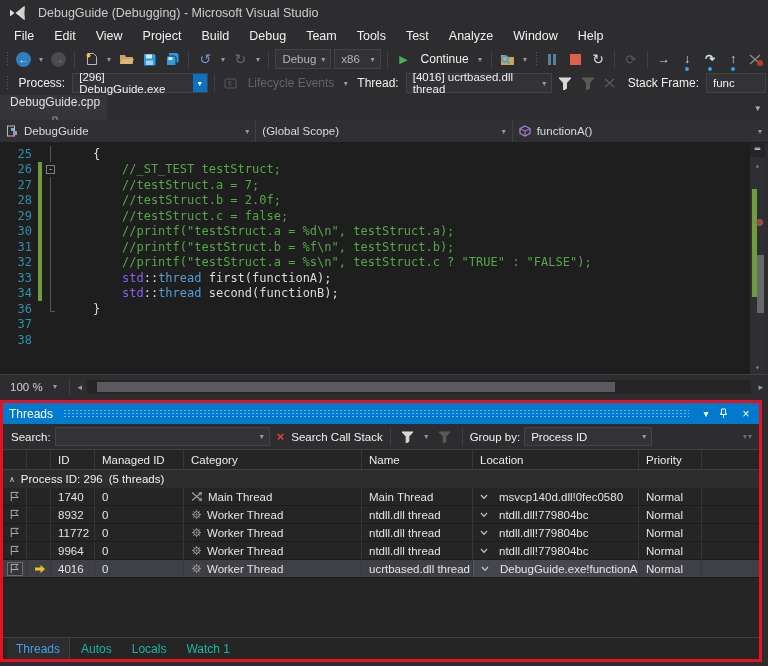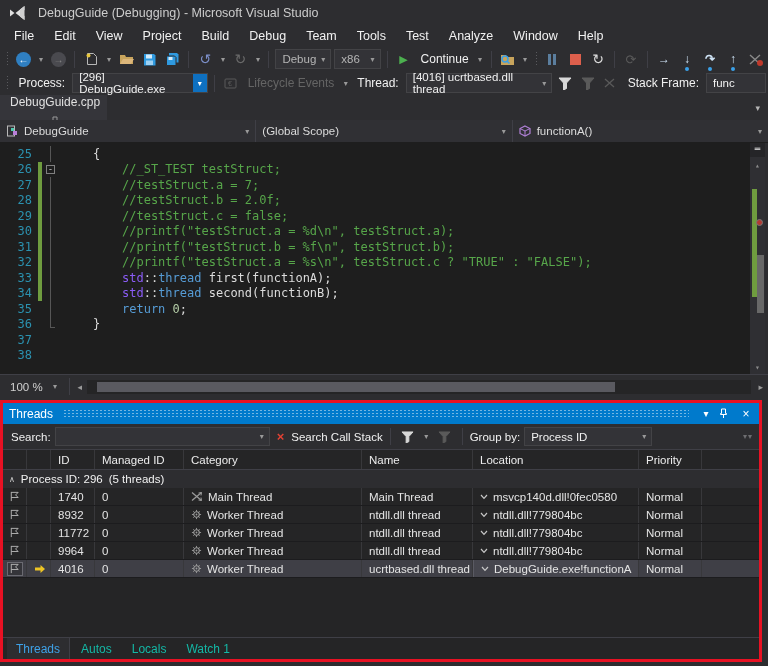--- a/index.html
+++ b/index.html
@@ -125,21 +125,21 @@
               background:#2d2d30; font-size:11.5px; color:#f1f1f1; flex:none; }
   .gcaret { font-size:8px; color:#d0d0d0; }
   .trow { display:flex; height:18px; background:#252526; border-bottom:1px solid #1c1c1e;
           align-items:stretch; }
   .trow.sel { background:#3f3f46; }
   .trow .gcell { padding-left:7px; }
   .flagbtn { width:16px; height:14px; display:flex; align-items:center; justify-content:center;
              margin:auto; }
   .trow.sel .flagbtn { border:1px solid #6a6a71; background:#35353a; }
   .catcell { gap:5px; }
-  .loccell { gap:5px;align-items:center; }
+  .loccell { gap:11px;align-items:center; }
   .trow.sel .c-loc { background:#46464e; border-left:1px solid #5a5a63; }
   .chev { color:#c8c8c8; font-size:8px; }
   .tfill { flex:1; }
 
   .tw-tabs { height:22px; display:flex; align-items:flex-start; background:#252526;
              border-top:1px solid #3f3f46; flex:none; padding-left:4px; gap:2px; }
   .btab { height:21px; display:flex; align-items:center; padding:0 9px; font-size:12px;
           color:#14b8a6; }
   .btab.active { background:#2d2d30; color:#3fa2e8; border-right:1px solid #3f3f46; }
 
@@ -360,21 +360,20 @@
         <div class="cline"><span class="lnum">25</span><span class="chbar"></span><span class="foldm"><span class="foldline"></span></span><span class="ctext" style="padding-left: 34px;"><span class="tok-pl">{</span></span></div>
         <div class="cline"><span class="lnum">26</span><span class="chbar on"></span><span class="foldm"><span class="foldbox">-</span></span><span class="ctext" style="padding-left: 63px;"><span class="tok-cm">//_ST_TEST testStruct;</span></span></div>
         <div class="cline"><span class="lnum">27</span><span class="chbar on"></span><span class="foldm"><span class="foldline"></span></span><span class="ctext" style="padding-left: 63px;"><span class="tok-cm">//testStruct.a = 7;</span></span></div>
         <div class="cline"><span class="lnum">28</span><span class="chbar on"></span><span class="foldm"><span class="foldline"></span></span><span class="ctext" style="padding-left: 63px;"><span class="tok-cm">//testStruct.b = 2.0f;</span></span></div>
         <div class="cline"><span class="lnum">29</span><span class="chbar on"></span><span class="foldm"><span class="foldline"></span></span><span class="ctext" style="padding-left: 63px;"><span class="tok-cm">//testStruct.c = false;</span></span></div>
         <div class="cline"><span class="lnum">30</span><span class="chbar on"></span><span class="foldm"><span class="foldline"></span></span><span class="ctext" style="padding-left: 63px;"><span class="tok-cm">//printf("testStruct.a = %d\n", testStruct.a);</span></span></div>
         <div class="cline"><span class="lnum">31</span><span class="chbar on"></span><span class="foldm"><span class="foldline"></span></span><span class="ctext" style="padding-left: 63px;"><span class="tok-cm">//printf("testStruct.b = %f\n", testStruct.b);</span></span></div>
         <div class="cline"><span class="lnum">32</span><span class="chbar on"></span><span class="foldm"><span class="foldline"></span></span><span class="ctext" style="padding-left: 63px;"><span class="tok-cm">//printf("testStruct.a = %s\n", testStruct.c ? "TRUE" : "FALSE");</span></span></div>
         <div class="cline"><span class="lnum">33</span><span class="chbar on"></span><span class="foldm"><span class="foldline"></span></span><span class="ctext" style="padding-left: 63px;"><span class="tok-ty">std</span><span class="tok-pl">::</span><span class="tok-kw">thread</span><span class="tok-pl"> first(functionA);</span></span></div>
         <div class="cline"><span class="lnum">34</span><span class="chbar on"></span><span class="foldm"><span class="foldline"></span></span><span class="ctext" style="padding-left: 63px;"><span class="tok-ty">std</span><span class="tok-pl">::</span><span class="tok-kw">thread</span><span class="tok-pl"> second(functionB);</span></span></div>
-        <div class="cline"><span class="lnum">35</span><span class="chbar"></span><span class="foldm"><span class="foldline"></span></span><span class="ctext" style="padding-left: 63px;"><span class="tok-kw">return</span><span class="tok-pl"> </span><span class="tok-num">0</span><span class="tok-pl">;</span></span></div>
         <div class="cline"><span class="lnum">36</span><span class="chbar"></span><span class="foldm"><span class="foldend"></span></span><span class="ctext" style="padding-left: 34px;"><span class="tok-pl">}</span></span></div>
         <div class="cline"><span class="lnum">37</span><span class="chbar"></span><span class="foldm"></span><span class="ctext" style="padding-left: 5px;"></span></div>
         <div class="cline"><span class="lnum">38</span><span class="chbar"></span><span class="foldm"></span><span class="ctext" style="padding-left: 5px;"></span></div>
       </div>
     <div class="vscroll">
       <div class="vsplit">═</div>
       <div class="varrow" style="top:18px">▴</div>
       <div class="vmark-green"></div>
       <div class="vdot-red"></div>
       <div class="vthumb"></div>

